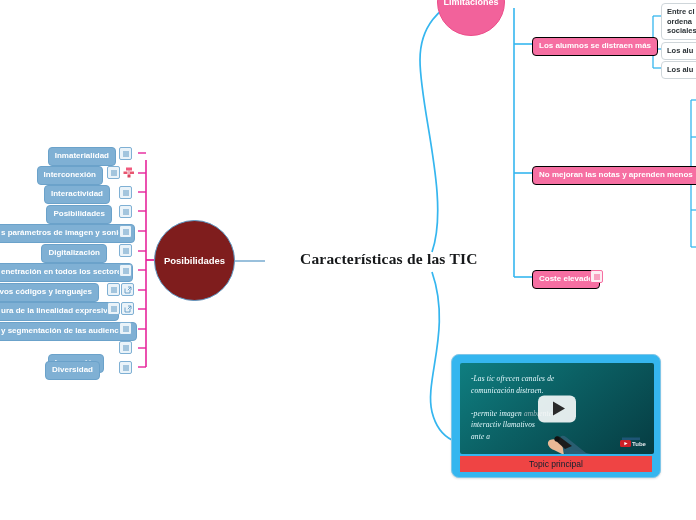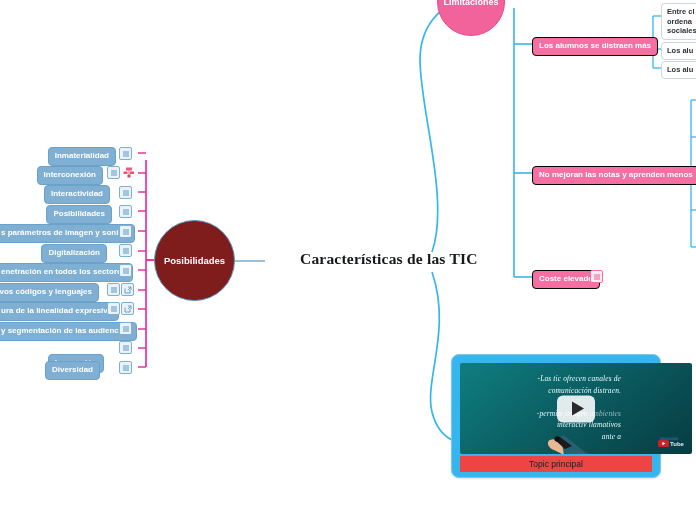--- a/index.html
+++ b/index.html
@@ -104,26 +104,25 @@
     width:210px;height:124px;
     background:#35b6ef;
     border:1px solid #7fc6e8;
     border-radius:8px;
     box-sizing:border-box;
     padding:8px 8px 0 8px;
     box-shadow:0 1px 2px rgba(0,0,0,.12);
   }
   .video-frame{
     position:relative;
-    width:232px;height:91px;
+    width:194px;height:91px;
     border-radius:2px;
     overflow:hidden;
     background:#0c6b6d;
     background:linear-gradient(140deg,#0f7e80 0%,#0b5f63 45%,#063c42 100%);
-    text-align:right;
   }
   .vf-hand{
     position:absolute;left:78px;top:52px;width:72px;height:48px;
   }
   .vf-text{
     position:absolute;left:11px;top:10px;
     width:150px;
     color:#e8fbff;
     font-family:"Liberation Serif", serif;
     font-style:italic;

